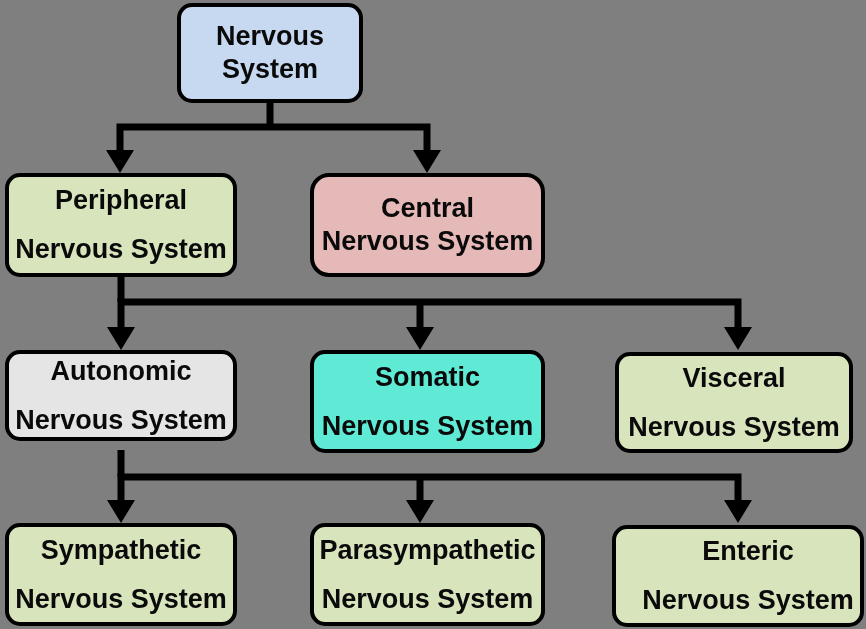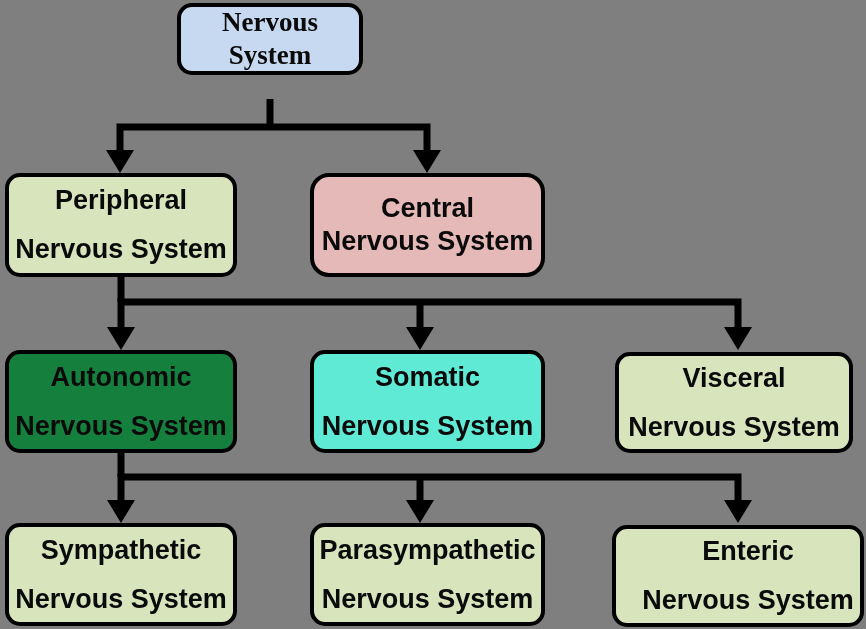--- a/index.html
+++ b/index.html
@@ -71,35 +71,35 @@
     <g stroke="#000000" stroke-width="7" fill="none">
       <path d="M121 450 L121 477"></path>
       <path d="M121 502 L121 477 L738 477 L738 502"></path>
       <path d="M420 477 L420 502"></path>
     </g>
     <polygon points="107,500 135,500 121,523" fill="#000000"></polygon>
     <polygon points="406,500 434,500 420,523" fill="#000000"></polygon>
     <polygon points="724,500 752,500 738,523" fill="#000000"></polygon>
   </svg>
 
-  <div class="node fill-blue" style="left: 177px; top: 3px; width: 186px; height: 72px; background: rgb(198, 217, 241); font-family: Liberation Serif, serif;">
+  <div class="node fill-blue" style="left: 177px; top: 3px; width: 186px; height: 100px; background: rgb(198, 217, 241);">
     <span>Nervous</span>
     <span>System</span>
   </div>
 
   <div class="node fill-green" style="left: 5px; top: 173px; width: 232px; height: 104px; background: rgb(215, 228, 188);">
     <span>Peripheral</span>
     <span>Nervous System</span>
   </div>
   <div class="node fill-pink" style="left: 310px; top: 173px; width: 235px; height: 104px; background: rgb(229, 185, 183);">
     <span>Central</span>
     <span>Nervous System</span>
   </div>
 
-  <div class="node fill-green" style="left: 5px; top: 350px; width: 232px; height: 103px; background: #15803d;">
+  <div class="node fill-green" style="left: 5px; top: 350px; width: 232px; height: 91px; background: #e5e5e5;">
     <span>Autonomic</span>
     <span>Nervous System</span>
   </div>
   <div class="node fill-green" style="left: 310px; top: 350px; width: 235px; height: 103px; background: #5eead4;">
     <span>Somatic</span>
     <span>Nervous System</span>
   </div>
   <div class="node fill-green" style="left: 615px; top: 352px; width: 238px; height: 101px; background: rgb(215, 228, 188);">
     <span>Visceral</span>
     <span>Nervous System</span>

